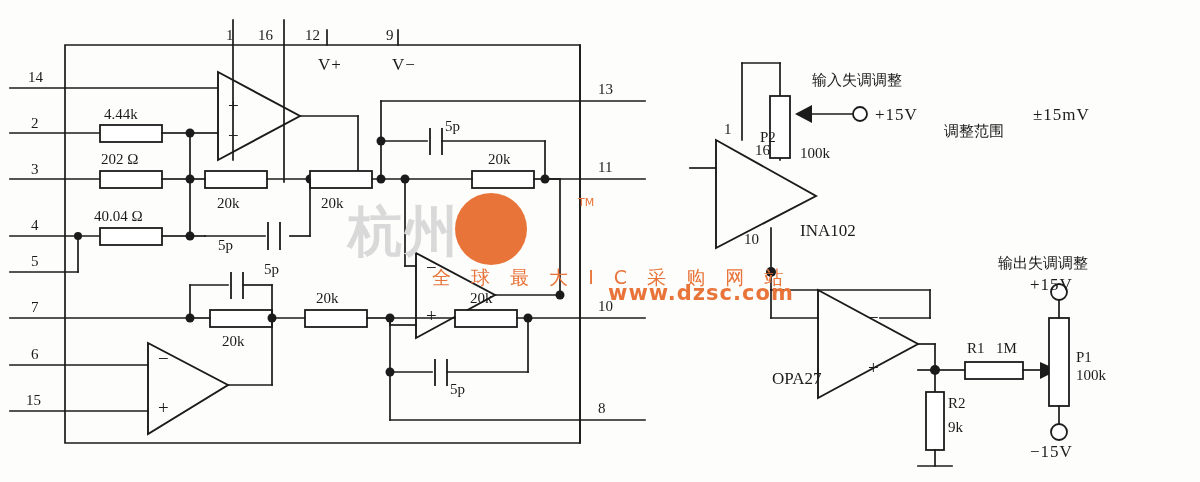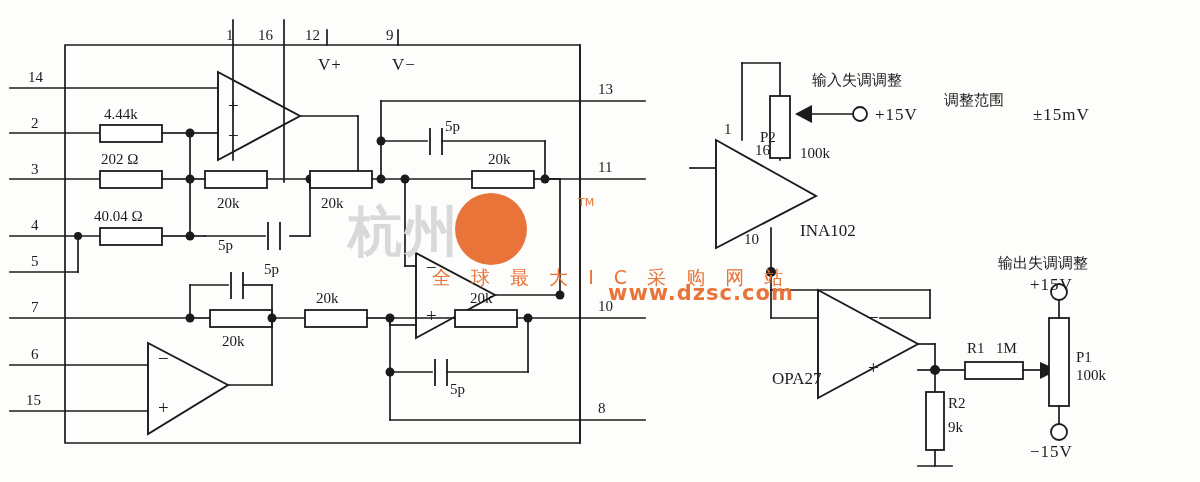--- a/index.html
+++ b/index.html
@@ -395,21 +395,21 @@
   <div class="lbl devname" style="left:800px; top:222px;">INA102</div>
   <div class="lbl pin-num" style="left:724px; top:122px;">1</div>
   <div class="lbl pin-num" style="left:755px; top:143px;">16</div>
   <div class="lbl pin-num" style="left:744px; top:232px;">10</div>
 
   <div class="lbl val" style="left:760px; top:130px;">P2</div>
   <div class="lbl val" style="left:800px; top:146px;">100k</div>
 
   <div class="lbl cn" style="left:812px; top:73px;">输入失调调整</div>
   <div class="lbl rail" style="left:875px; top:106px;">+15V</div>
-  <div class="lbl cn" style="left:944px; top:93px;">调整范围</div>
+  <div class="lbl cn" style="left:944px; top:124px;">调整范围</div>
   <div class="lbl rail" style="left:1033px; top:106px;">±15mV</div>
 
   <div class="lbl devname" style="left:772px; top:370px;">OPA27</div>
 
   <div class="lbl val" style="left:967px; top:341px;">R1</div>
   <div class="lbl val" style="left:996px; top:341px;">1M</div>
   <div class="lbl val" style="left:948px; top:396px;">R2</div>
   <div class="lbl val" style="left:948px; top:420px;">9k</div>
   <div class="lbl val" style="left:1076px; top:350px;">P1</div>
   <div class="lbl val" style="left:1076px; top:368px;">100k</div>

